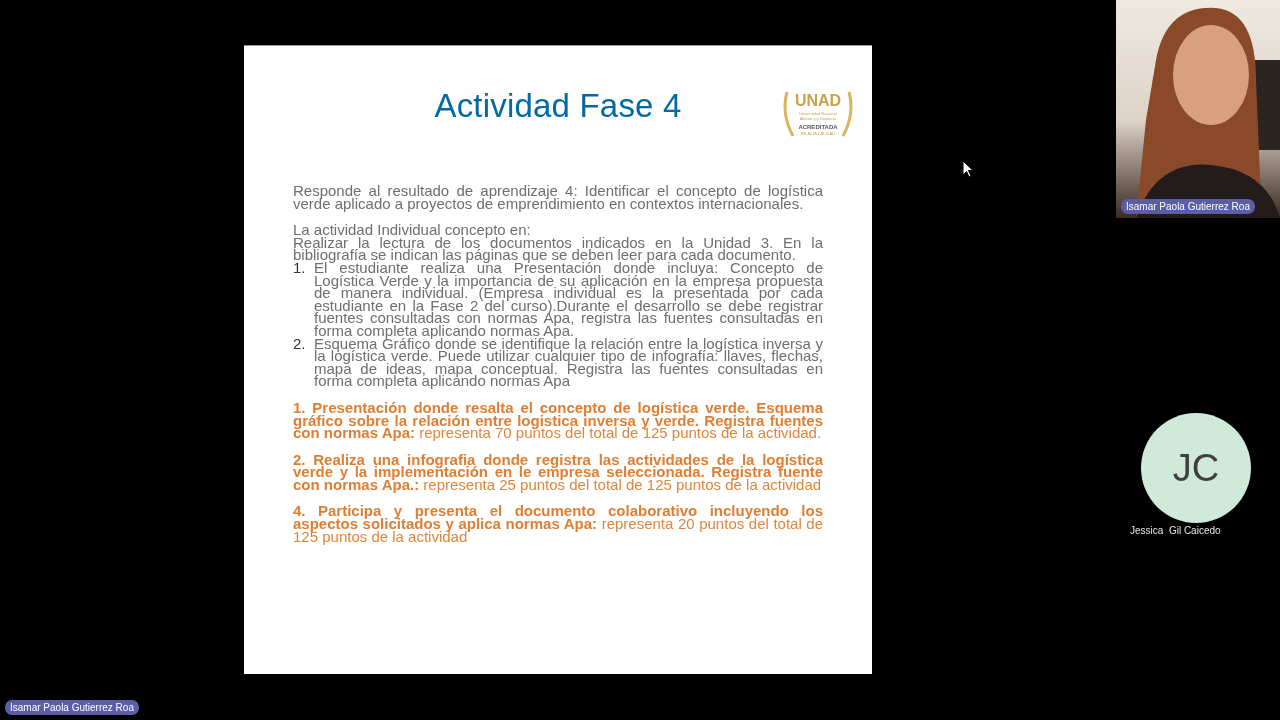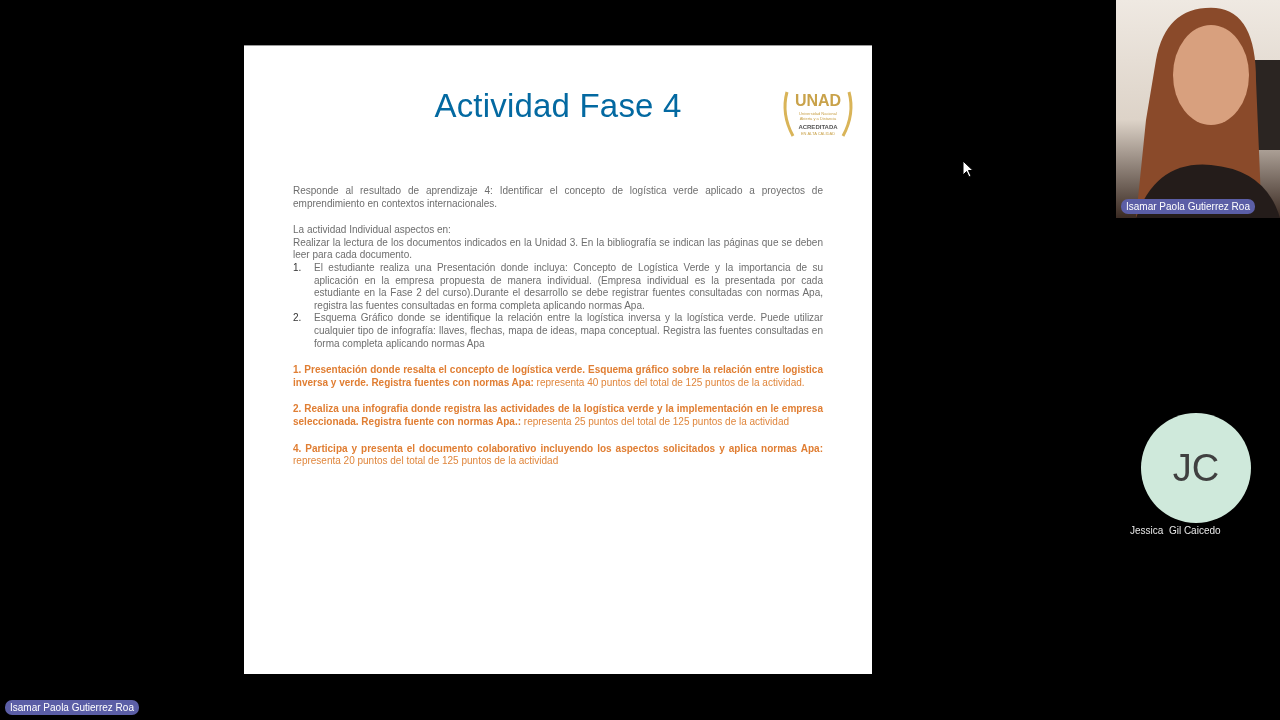--- a/index.html
+++ b/index.html
@@ -15,21 +15,21 @@
     }
     .slide-title {
       position: absolute; left: 0; width: 628px; top: 41px; text-align: center;
       font-size: 33px; color: #0369a1; letter-spacing: 0.2px;
     }
     .logo {
       position: absolute; left: 535px; top: 38px; width: 78px; height: 58px;
     }
     .content {
       position: absolute; left: 49px; top: 139px; width: 530px;
-      color: #6e6e6e; font-size: 10px; line-height: 12.6px;
+      color: #6e6e6e; font-size: 15px; line-height: 12.6px;
     }
     .content p { margin: 0; text-align: justify; }
     .gap { height: 14px; }
     .olist { margin: 0; padding: 0; list-style: none; }
     .olist li { position: relative; padding-left: 21px; text-align: justify; }
     .olist .num { position: absolute; left: 0; top: 0; color: #333; }
     .crit-head { font-weight: bold; color: #6e6e6e; margin-top: 22px !important; }
     .crit { margin-top: 14px !important; }
     .orange { color: #e07e33; font-weight: bold; }
     .plain-o { color: #e0863c; font-weight: normal; }
@@ -67,34 +67,34 @@
     <text x="39" y="22" text-anchor="middle" font-family="Liberation Sans, sans-serif" font-size="16" font-weight="bold" fill="#c9a24a">UNAD</text>
     <text x="39" y="31" text-anchor="middle" font-family="Liberation Sans, sans-serif" font-size="4" fill="#c9a24a">Universidad Nacional</text>
     <text x="39" y="36" text-anchor="middle" font-family="Liberation Sans, sans-serif" font-size="4" fill="#c9a24a">Abierta y a Distancia</text>
     <text x="39" y="45" text-anchor="middle" font-family="Liberation Sans, sans-serif" font-size="6" font-weight="bold" fill="#555">ACREDITADA</text>
     <text x="39" y="51" text-anchor="middle" font-family="Liberation Sans, sans-serif" font-size="4" fill="#c9a24a">EN ALTA CALIDAD</text>
   </svg>
 
   <div class="content">
     <p>Responde al resultado de aprendizaje 4:   Identificar el concepto de logística verde aplicado a proyectos de emprendimiento en contextos internacionales.</p>
     <div class="gap"></div>
-    <p>La actividad Individual aspectos en:</p>
+    <p>La actividad Individual concepto en:</p>
     <p>Realizar la lectura de los documentos indicados en la Unidad 3. En la bibliografía se indican las páginas que se deben leer para cada documento.</p>
     <ol class="olist">
       <li>
         <span class="num">1.</span>
         <span>El estudiante realiza una Presentación donde incluya: Concepto de Logística Verde y la importancia de su aplicación en la empresa propuesta de manera individual. (Empresa individual es la presentada por cada estudiante en la Fase 2 del curso).Durante el desarrollo se debe registrar fuentes consultadas con normas Apa, registra las fuentes consultadas en forma completa aplicando normas Apa.</span>
       </li>
       <li>
         <span class="num">2.</span>
         <span>Esquema Gráfico donde se identifique la relación entre la logística inversa y la logística verde. Puede utilizar cualquier tipo de infografía: llaves, flechas, mapa de ideas, mapa conceptual. Registra las fuentes consultadas en forma completa aplicando normas Apa</span>
       </li>
     </ol>
     <p class="crit">
-      <span class="orange">1. Presentación donde resalta el concepto de logística verde. Esquema gráfico sobre la relación entre logistica inversa y verde. Registra fuentes con normas Apa:</span><span class="plain-o"> representa 40 puntos del total de 125 puntos de la actividad.</span>
+      <span class="orange">1. Presentación donde resalta el concepto de logística verde. Esquema gráfico sobre la relación entre logistica inversa y verde. Registra fuentes con normas Apa:</span><span class="plain-o"> representa 70 puntos del total de 125 puntos de la actividad.</span>
     </p>
     <p class="crit">
       <span class="orange">2. Realiza una infografia donde registra las actividades de la logística verde y la implementación en le empresa seleccionada. Registra fuente con normas Apa.:</span><span class="plain-o"> representa 25 puntos del total  de 125 puntos de la actividad</span>
     </p>
     <p class="crit">
       <span class="orange">4. Participa y presenta el documento colaborativo incluyendo los aspectos solicitados y aplica normas Apa:</span><span class="plain-o"> representa 20 puntos del total de 125 puntos de la actividad</span>
     </p>
   </div>
 </div>
 

